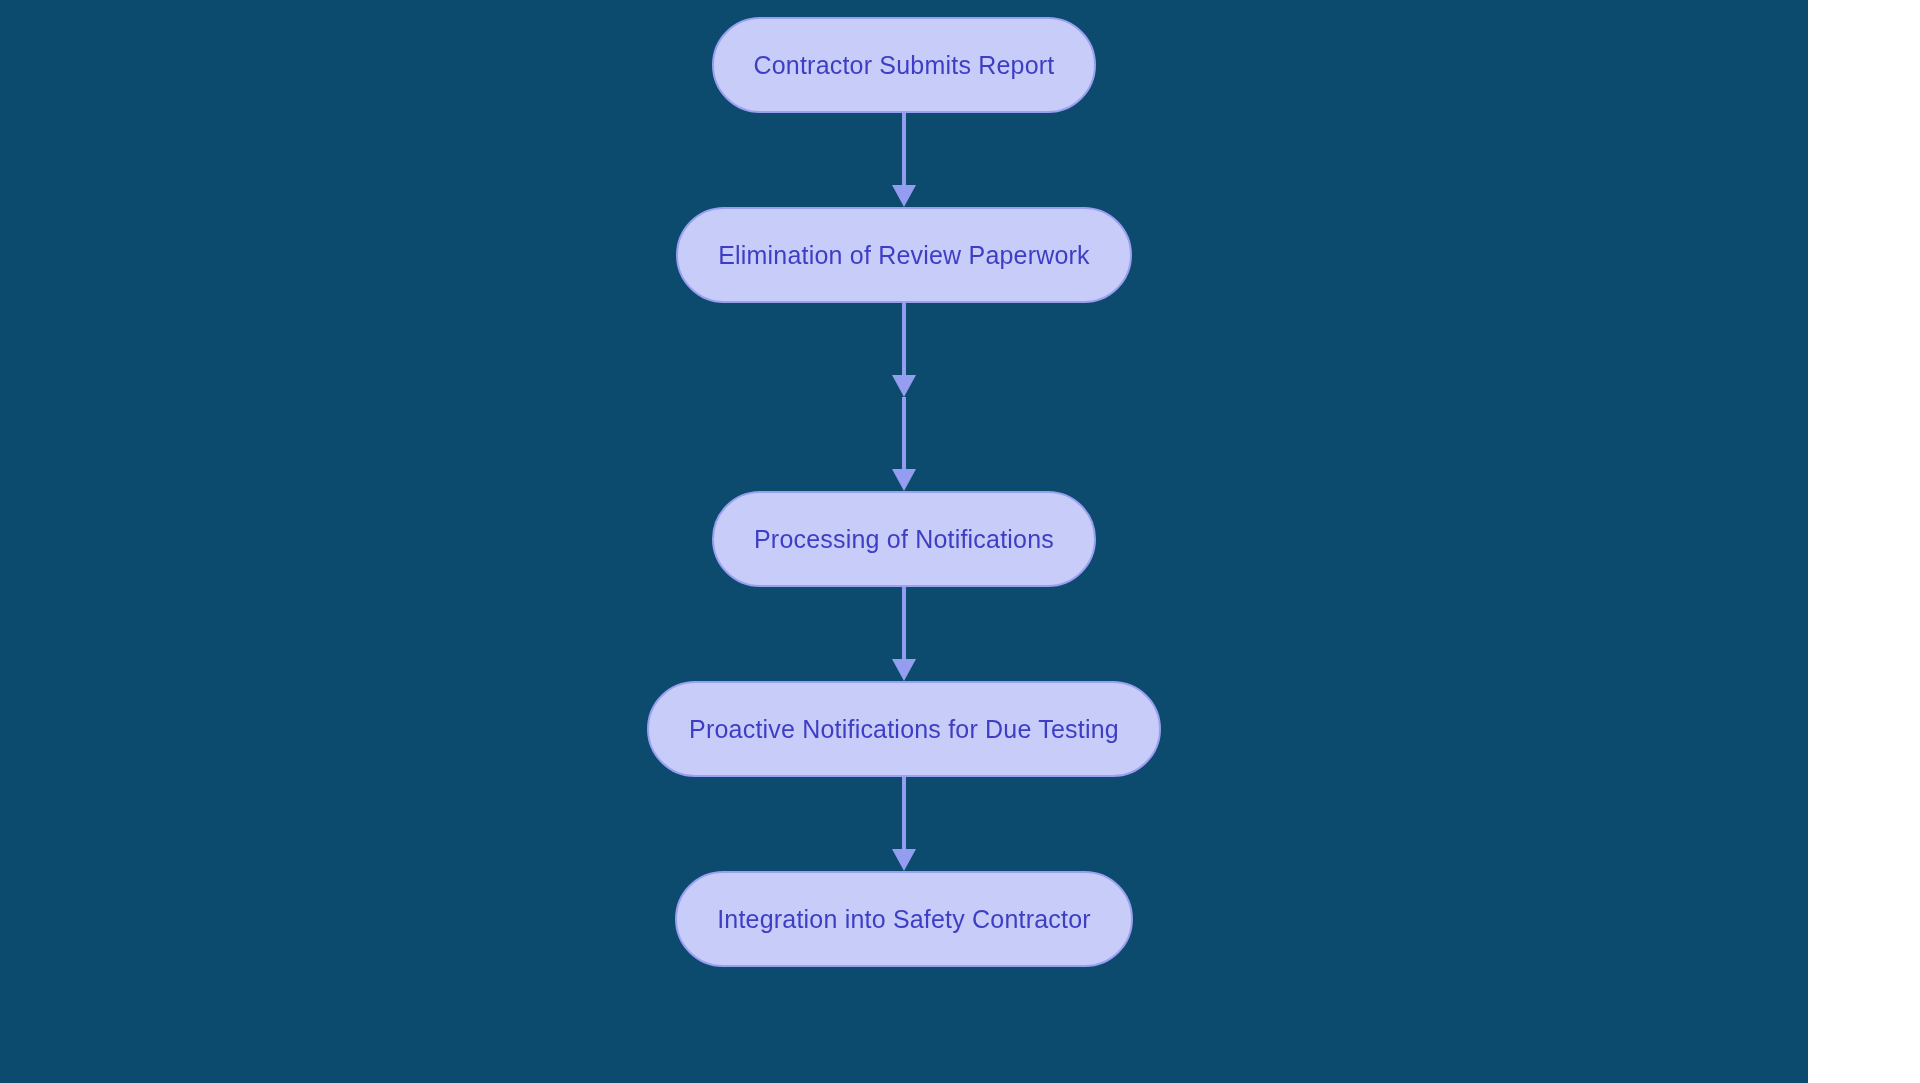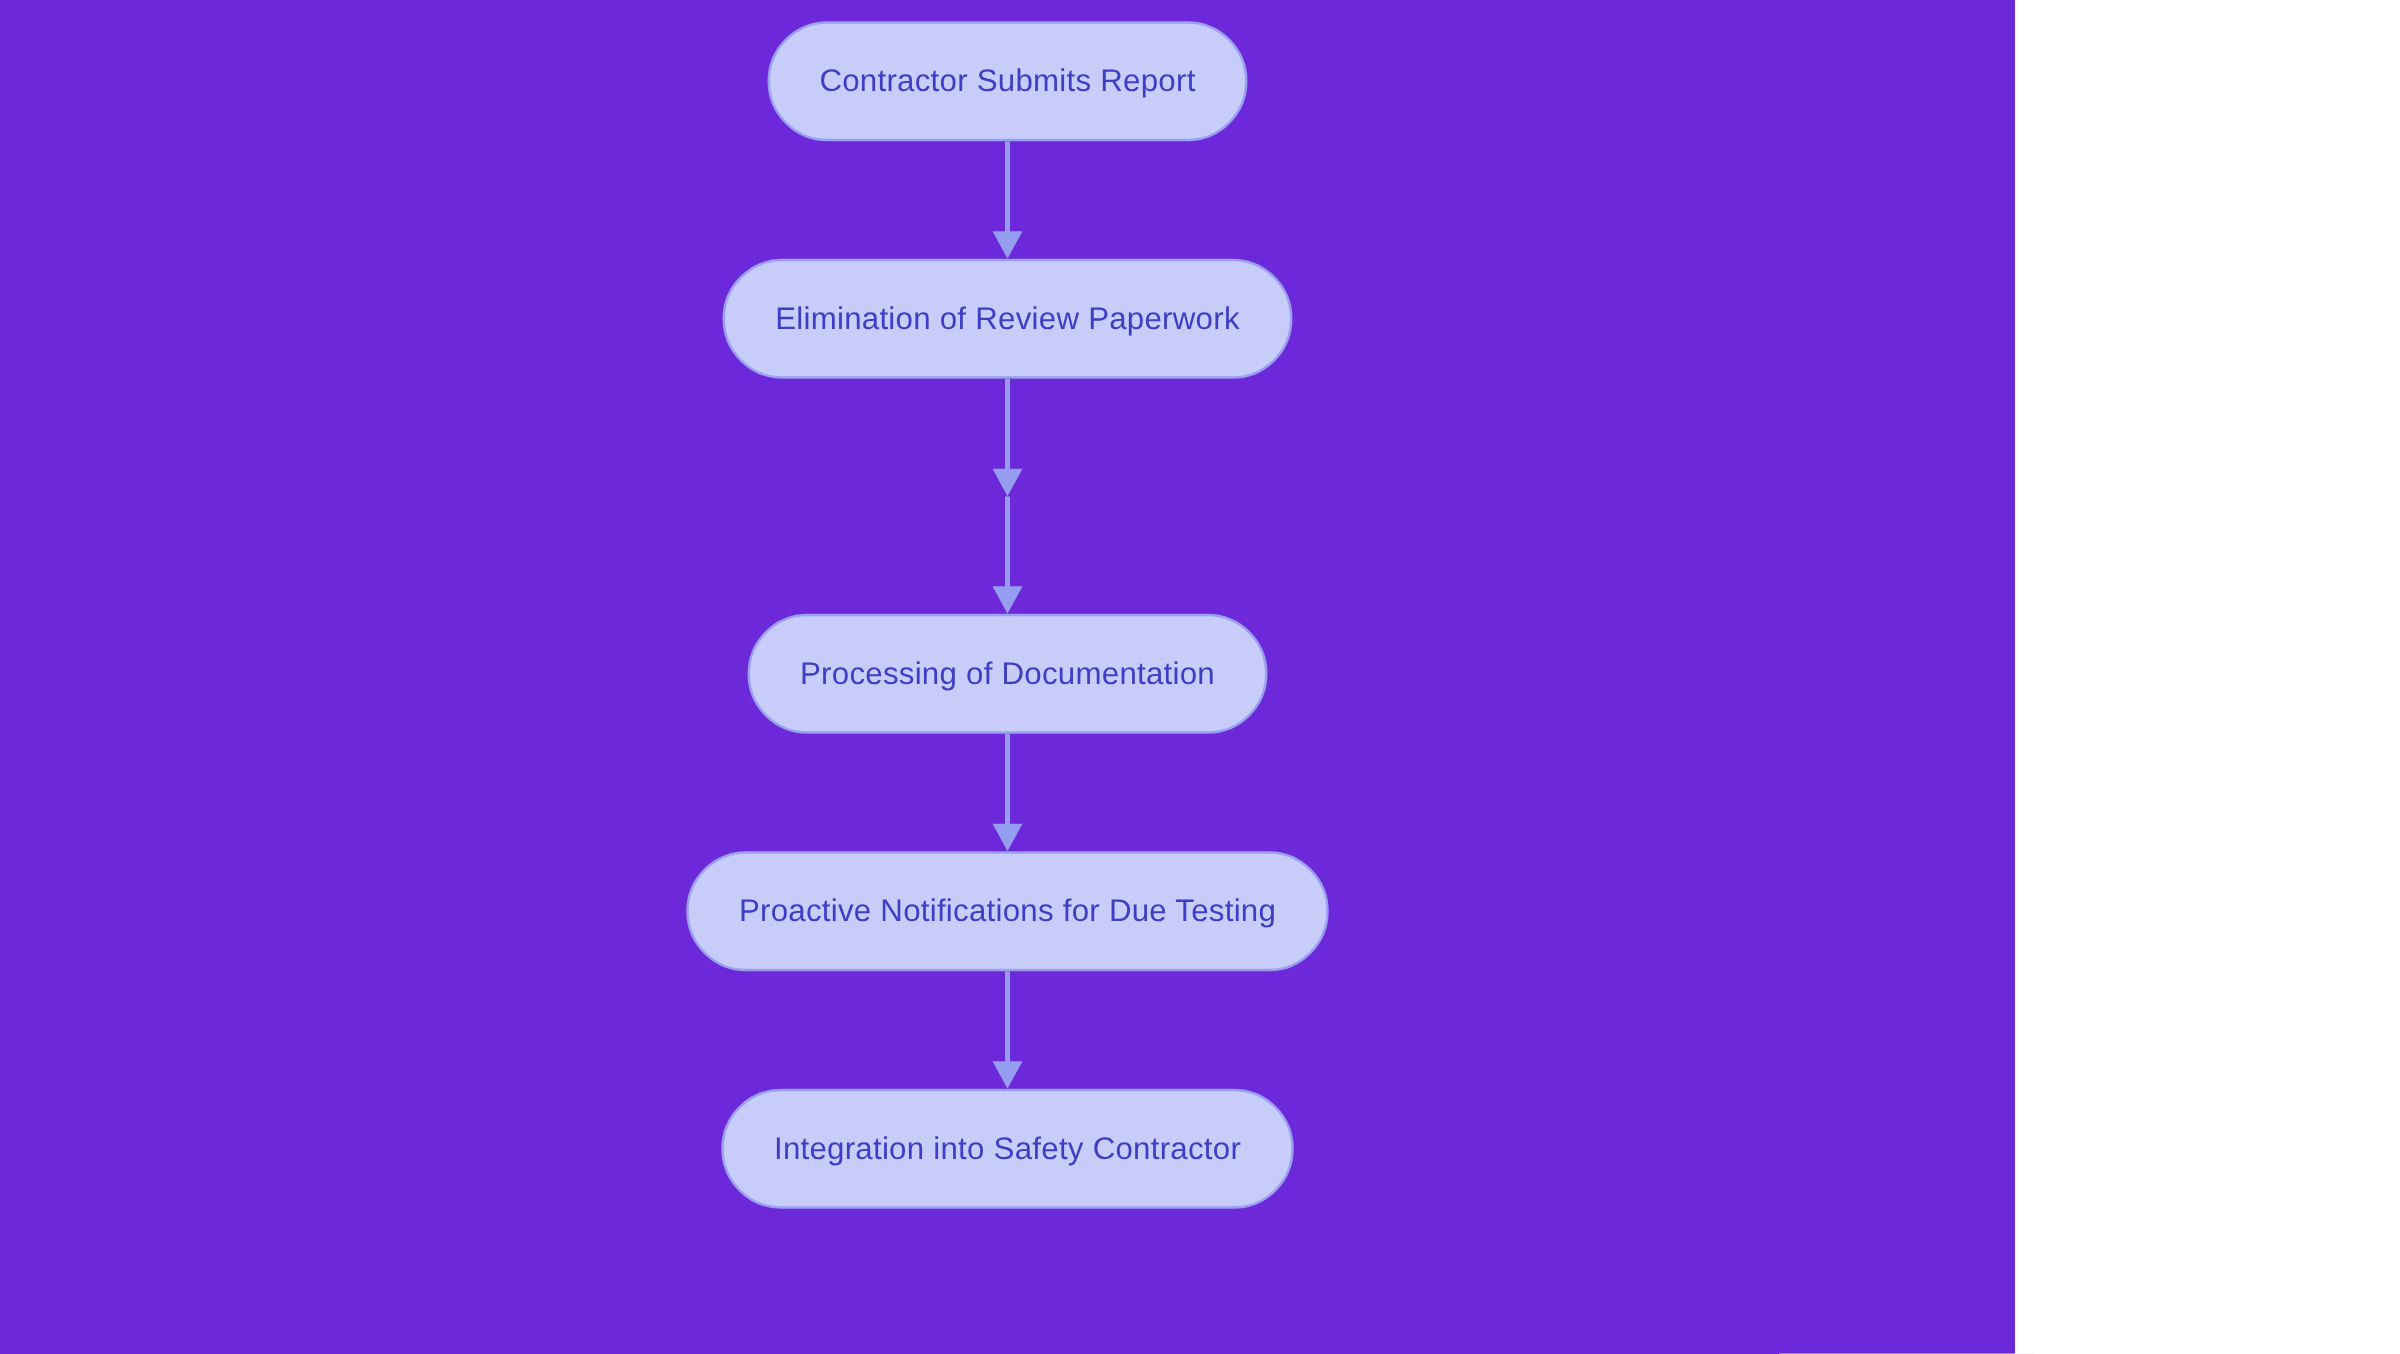--- a/index.html
+++ b/index.html
@@ -6,23 +6,23 @@
     margin: 0;
     padding: 0;
     background: #ffffff;
     width: 1920px;
     height: 1083px;
     overflow: hidden;
     font-family: "Liberation Sans", sans-serif;
   }
   .canvas {
     position: relative;
-    width: 1612px;
+    width: 1808px;
     height: 1083px;
-    background: #6d28d9;
+    background: #0c4a6e;
   }
   .flow {
     position: absolute;
     left: 0;
     top: 17px;
     width: 100%;
     display: flex;
     flex-direction: column;
     align-items: center;
   }
@@ -87,21 +87,21 @@
 
 
     <div class="arrow">
       <svg width="26" height="94" viewBox="0 0 26 94" xmlns="http://www.w3.org/2000/svg">
         <line x1="13" y1="0" x2="13" y2="74" stroke="#959df1" stroke-width="4"></line>
         <polygon points="1,72 25,72 13,94" fill="#959df1"></polygon>
       </svg>
     </div>
 
     <div class="node">
-      <span class="node-label">Processing of Documentation</span>
+      <span class="node-label">Processing of Notifications</span>
     </div>
 
     <div class="arrow">
       <svg width="26" height="94" viewBox="0 0 26 94" xmlns="http://www.w3.org/2000/svg">
         <line x1="13" y1="0" x2="13" y2="74" stroke="#959df1" stroke-width="4"></line>
         <polygon points="1,72 25,72 13,94" fill="#959df1"></polygon>
       </svg>
     </div>
 
     <div class="node">

